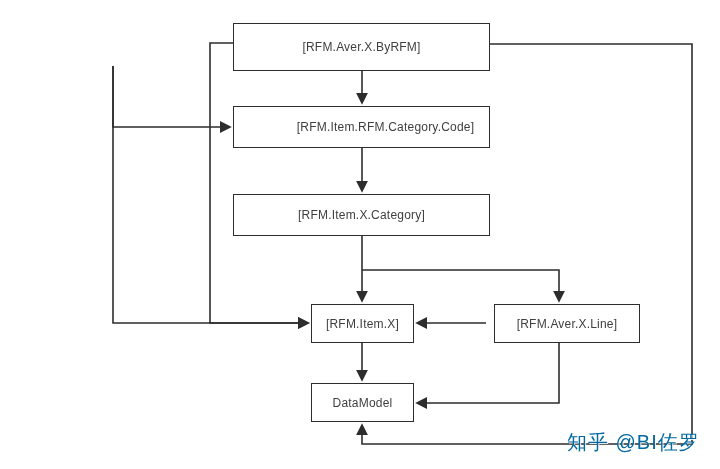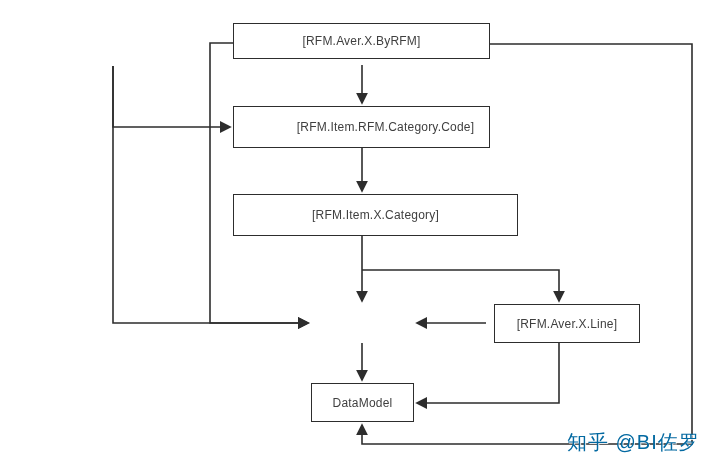--- a/index.html
+++ b/index.html
@@ -35,23 +35,23 @@
     color: #3f3f3f;
     font-size: 12px;
     letter-spacing: 0.2px;
     display: flex;
     align-items: center;
     justify-content: center;
     text-align: center;
     white-space: nowrap;
   }
   .node-display   { left: 31px;  top: 23px;  width: 165px; height: 43px; }
-  .node-byrfm     { left: 233px; top: 23px;  width: 257px; height: 36px; }
+  .node-byrfm     { left: 233px; top: 23px;  width: 257px; height: 48px; }
   .node-catcode   { left: 233px; top: 106px; width: 257px; height: 42px; padding-left: 48px; }
-  .node-category  { left: 233px; top: 194px; width: 285px; height: 42px; }
+  .node-category  { left: 233px; top: 194px; width: 257px; height: 42px; }
   .node-itemx     { left: 311px; top: 304px; width: 103px; height: 39px; }
   .node-averline  { left: 486px; top: 304px; width: 146px; height: 39px; margin-left: 8px; }
   .node-datamodel { left: 311px; top: 383px; width: 103px; height: 39px; }
   .watermark {
     position: absolute;
     left: 567px;
     top: 429px;
     font-size: 20px;
     letter-spacing: 1px;
     color: #0369a1;
@@ -85,20 +85,21 @@
     <path class="edge" d="M 490 44 H 692 V 444 H 362 V 425" marker-end="url(#arrow)"></path>
   </svg>
 
 
   <div class="node node-byrfm">[RFM.Aver.X.ByRFM]</div>
 
   <div class="node node-catcode">[RFM.Item.RFM.Category.Code]</div>
 
   <div class="node node-category">[RFM.Item.X.Category]</div>
 
+  <div class="node node-itemx">[RFM.Item.X]</div>
 
   <div class="node node-averline">[RFM.Aver.X.Line]</div>
 
   <div class="node node-datamodel">DataModel</div>
 
   <div class="watermark">知乎 @BI佐罗</div>
 
 </div>
 
 </body></html>

